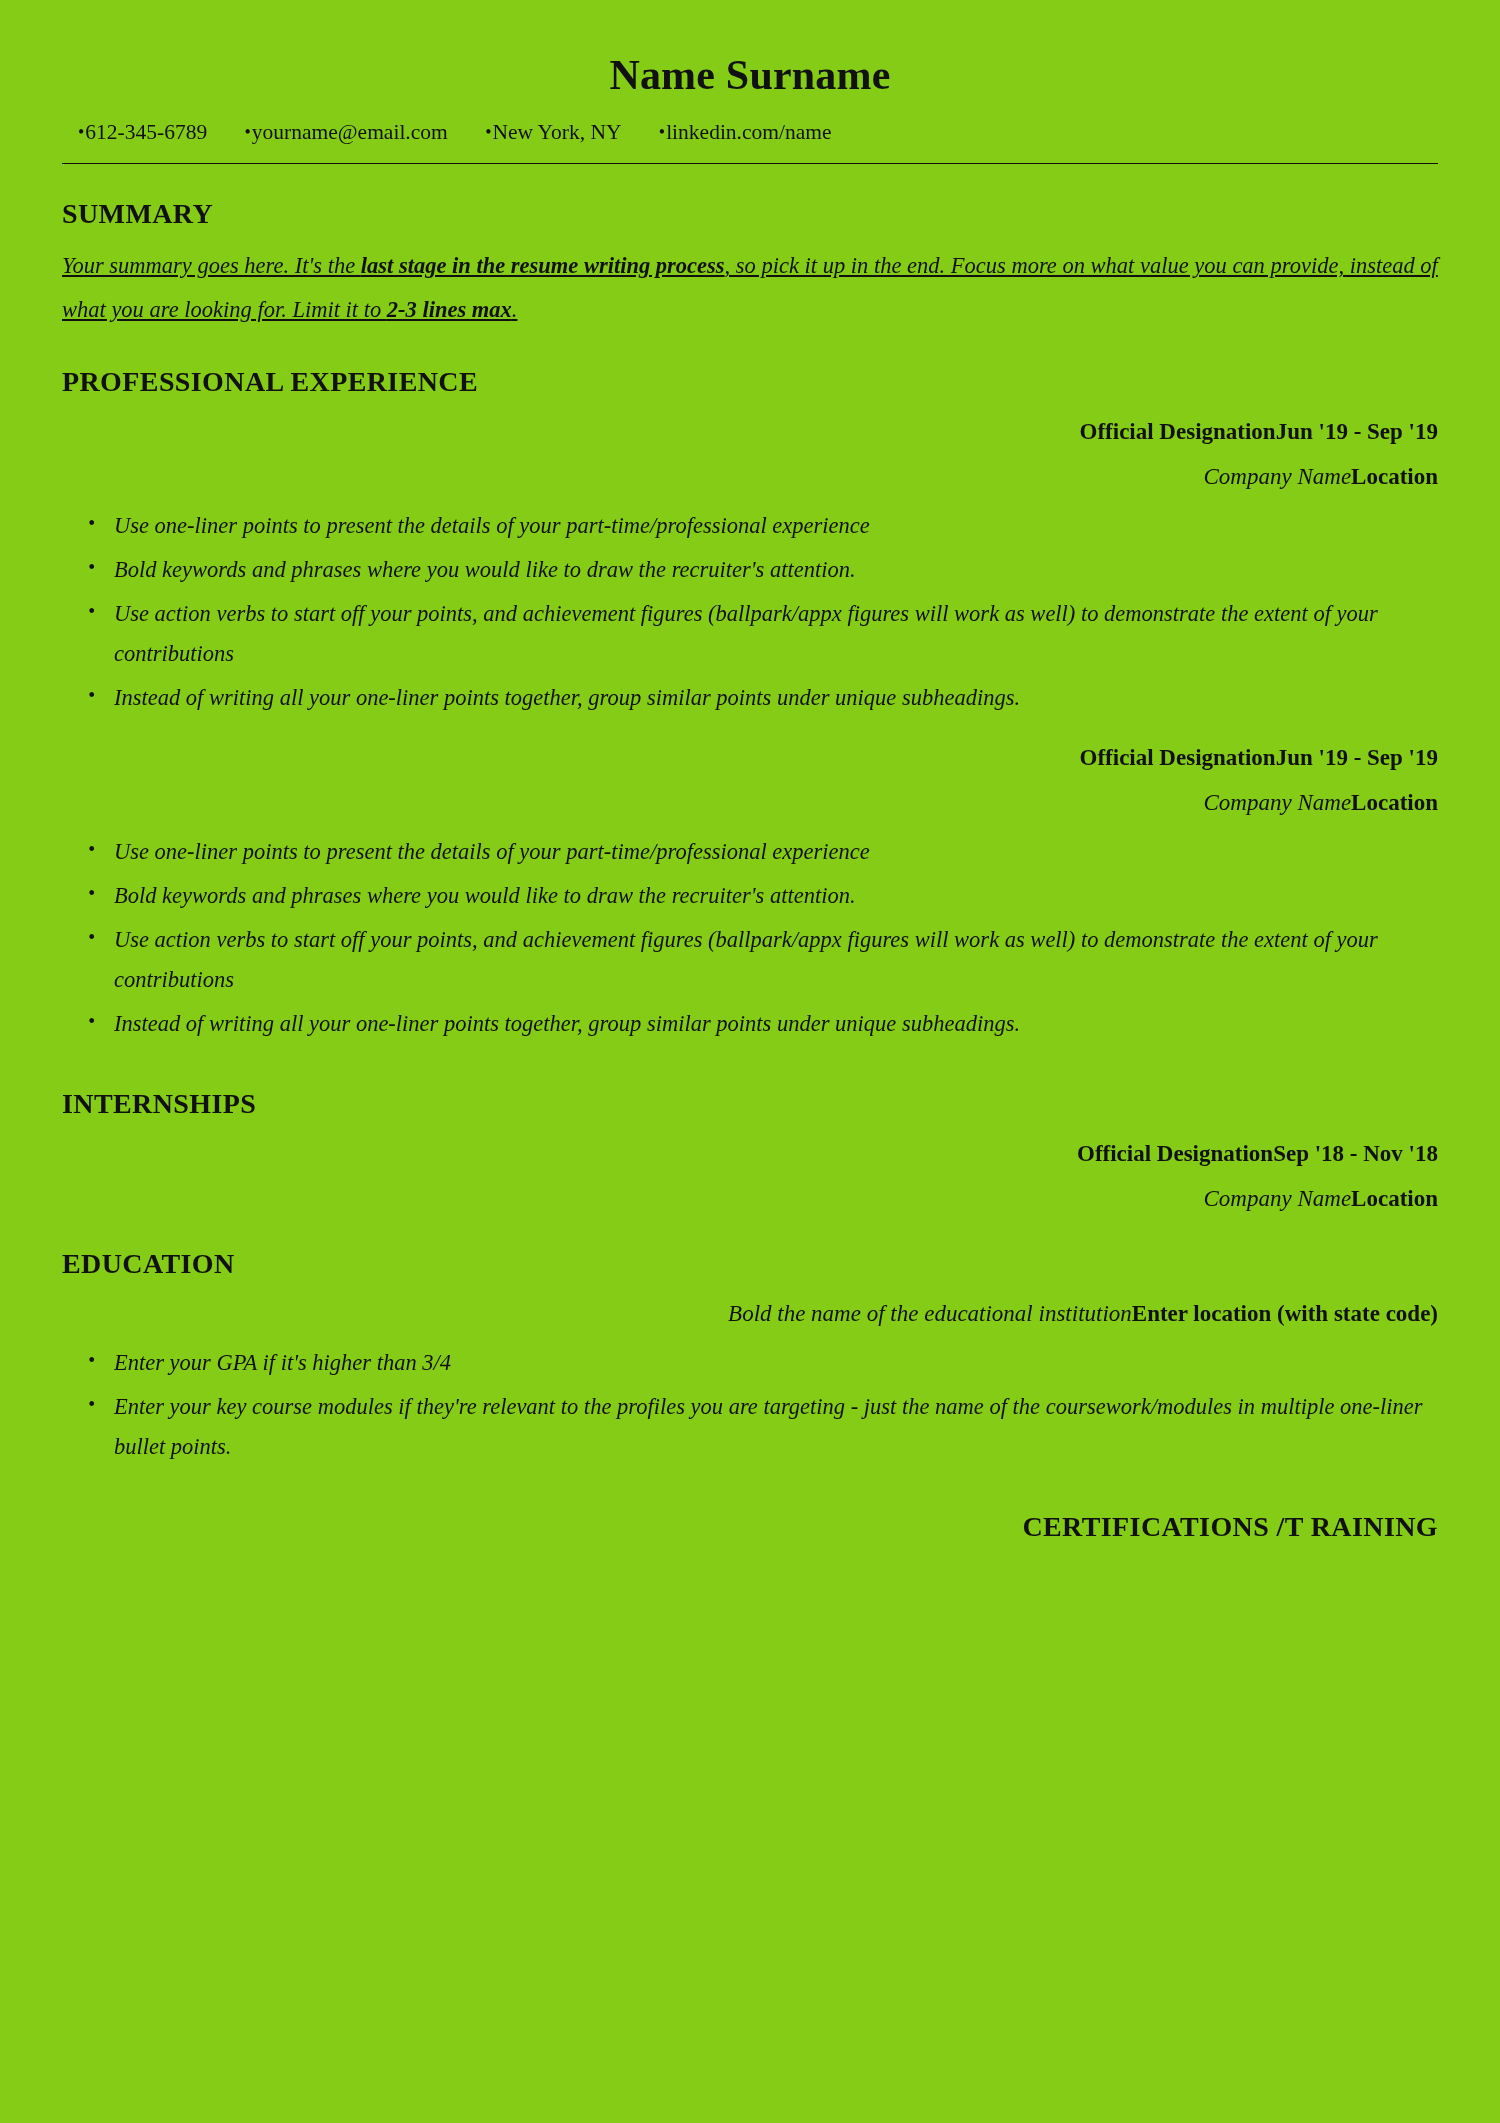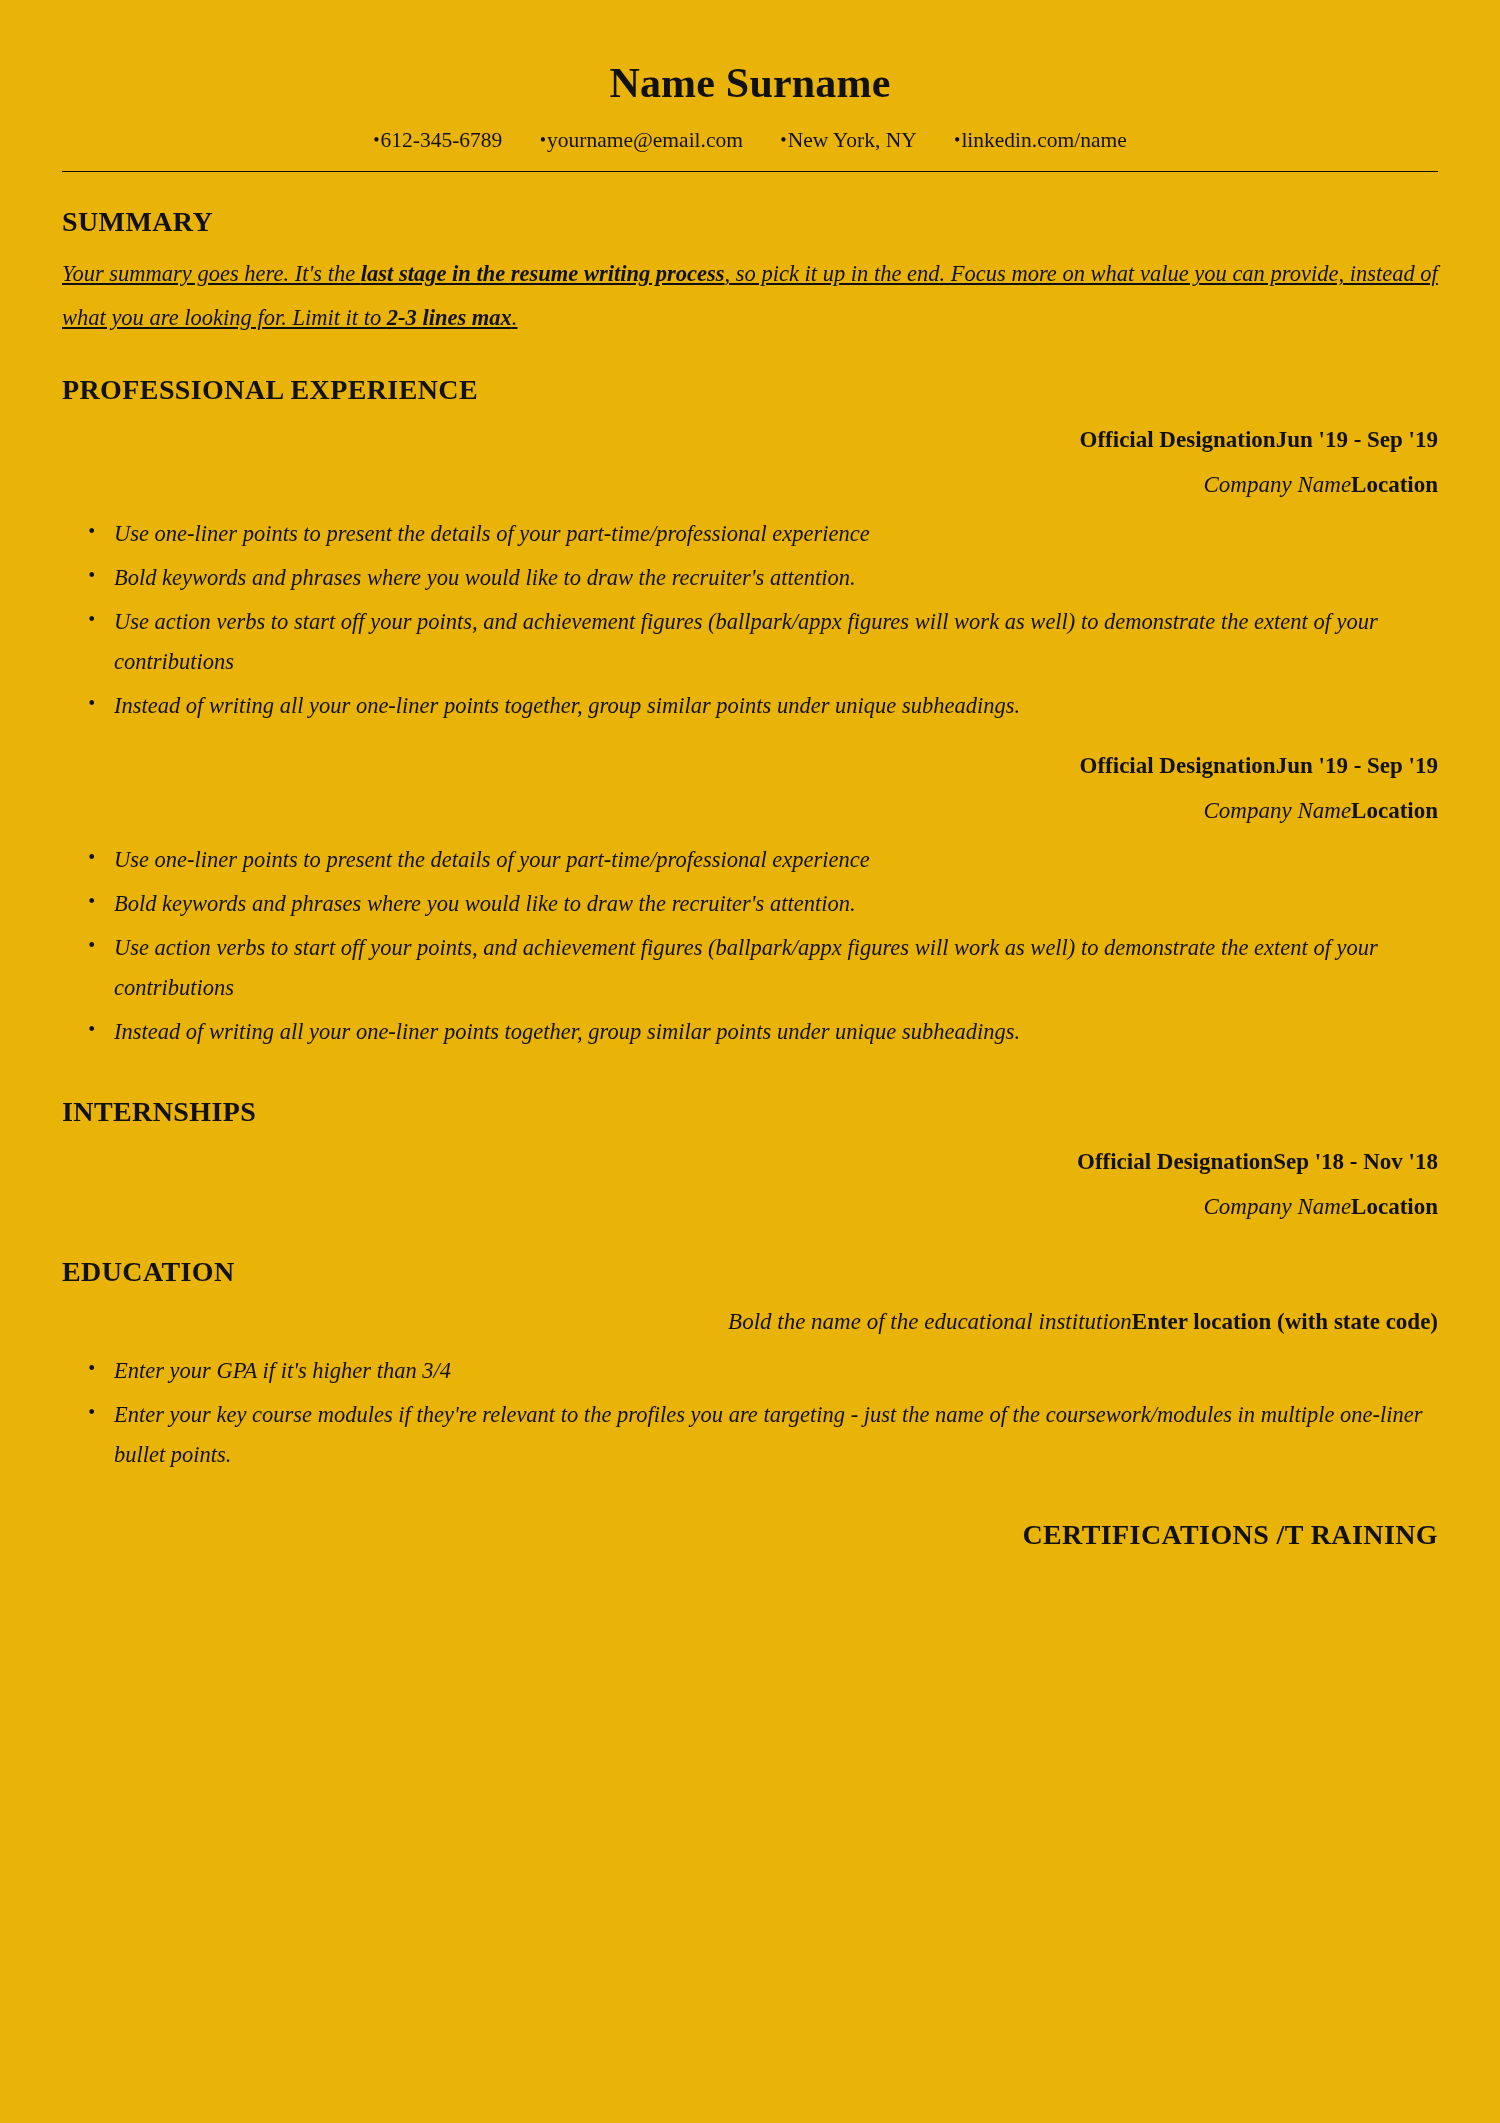--- a/index.html
+++ b/index.html
@@ -11,39 +11,39 @@
     width: 1500px;
     height: 2123px;
     font-family: "Liberation Serif", "DejaVu Serif", serif;
     color: #111111;
     overflow: hidden;
   }
   .page {
     width: 1500px;
     height: 2123px;
     box-sizing: border-box;
-    padding: 8px 62px;
+    padding: 0 62px;
     position: relative;
-    background: #eab308;
+    background: #84cc16;
   }
 
   
   .header {
     padding-top: 52px;
   }
   .full-name {
     text-align: center;
     font-size: 42px;
     font-weight: bold;
     letter-spacing: 0.2px;
     line-height: 1.1;
     margin: 0;
   }
   .contact-line {
-    text-align: center;
+    text-align: left;
     font-size: 21.5px;
     margin-top: 22px;
     white-space: nowrap;
   }
   .contact-item {
     display: inline-block;
     margin: 0 16px;
   }
   .contact-bullet {
     font-size: 18px;

